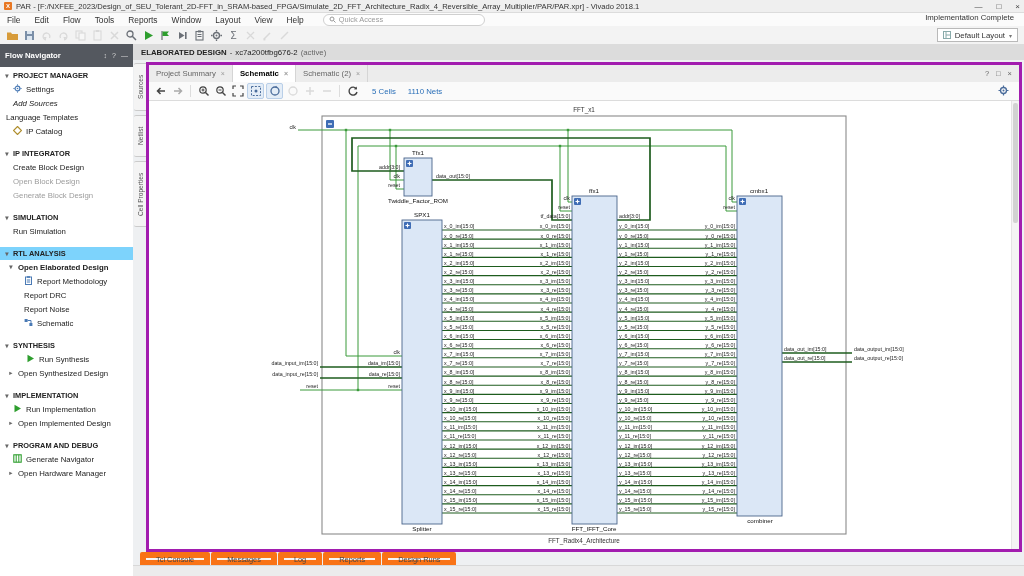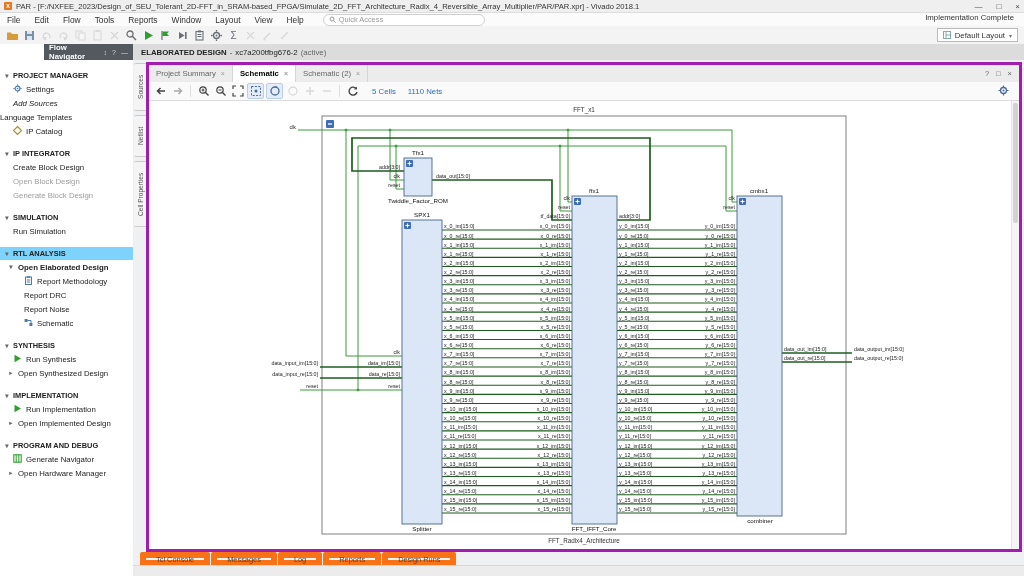--- a/index.html
+++ b/index.html
@@ -24,22 +24,22 @@
   #impl-check{color:#2fa02f;font-weight:bold;font-size:9px;}
   
   #maintoolbar{left:0;top:26px;right:0;height:18px;background:#f3f3f3;border-bottom:1px solid #d8d8d8;
     display:flex;align-items:center;padding-left:5px;gap:2px;}
   .tbi{width:15px;height:15px;display:flex;align-items:center;justify-content:center;font-size:10px;color:#666;}
   .tbi.dis{opacity:.35;}
   #layout-select{position:absolute;right:6px;top:2px;height:12px;border:1px solid #b9b9b9;background:#fff;
     font-size:7.8px;color:#333;display:flex;align-items:center;gap:4px;padding:0 5px;}
   
   #flownav{left:0;top:44px;width:133px;bottom:0;background:#fff;border-right:1px solid #c9c9c9;}
-  #fn-header{height:16px;background:#54585f;color:#fff;font-size:7.8px;font-weight:bold;display:flex;
-    align-items:center;padding:0 5px;margin-left:44px;}
+  #fn-header{height:23px;background:#54585f;color:#fff;font-size:7.8px;font-weight:bold;display:flex;
+    align-items:center;padding:0 5px;}
   #fn-header .fn-ic{margin-left:auto;display:flex;gap:5px;font-weight:normal;font-size:7px;color:#d8d8d8;}
   #fn-body{position:absolute;top:16px;left:0;right:0;bottom:0;overflow:hidden;}
   .fn-section{margin-top:9px;height:13px;display:flex;align-items:center;font-size:7.4px;font-weight:bold;
     color:#222;padding-left:4px;gap:3px;}
   .fn-section.hl{background:#7dd3fc;}
   .fn-row{height:14px;display:flex;align-items:center;font-size:7.8px;color:#222;gap:4px;}
   .fn-row.dis{color:#9c9c9c;}
   .fn-row.b{font-weight:bold;}
   .chev{color:#666;font-size:6.5px;width:6px;text-align:center;}
   .fn-ic9{width:9px;height:9px;display:inline-flex;}
@@ -257,21 +257,21 @@
                 <line x1="4.5" y1="7.4" x2="4.5" y2="8.6"></line>
                 <line x1="0.4" y1="4.5" x2="1.6" y2="4.5"></line>
                 <line x1="7.4" y1="4.5" x2="8.6" y2="4.5"></line>
               </g>
             </svg></span>
           <span>Settings</span>
         </div>
         <div class="fn-row" style="padding-left: 13px; font-style: italic;">
           <span>Add Sources</span>
         </div>
-        <div class="fn-row" style="padding-left: 0;">
+        <div class="fn-row" style="padding-left: 6px;">
           <span>Language Templates</span>
         </div>
         <div class="fn-row" style="padding-left: 13px;">
           <span><svg class="fn-ic9" width="9" height="9" viewBox="0 0 9 9">
               <path d="M4.5 0.5 L8.5 4.5 L4.5 8.5 L0.5 4.5Z" fill="none" stroke="#b08f2e" stroke-width="1.2"></path>
             </svg></span>
           <span>IP Catalog</span>
         </div>
         <div class="fn-section">
           <span class="chev">▾</span>
@@ -321,21 +321,21 @@
               <rect x="0.6" y="1" width="3" height="3" fill="#4a7ab5"></rect>
               <rect x="5.4" y="5" width="3" height="3" fill="#4a7ab5"></rect>
               <path d="M3.6 2.5 L7 2.5 L7 5" fill="none" stroke="#4a7ab5"></path>
             </svg></span>
           <span>Schematic</span>
         </div>
         <div class="fn-section">
           <span class="chev">▾</span>
           <span>SYNTHESIS</span>
         </div>
-        <div class="fn-row" style="padding-left: 13px;">
+        <div class="fn-row" style="padding-left: 26px;">
           <span><svg class="fn-ic9" width="9" height="9" viewBox="0 0 9 9">
               <path d="M1.5 0.8 L8 4.5 L1.5 8.2Z" fill="#2e9e2e"></path>
             </svg></span>
           <span>Run Synthesis</span>
         </div>
         <div class="fn-row">
           <span class="chev" style="margin-left:8px">▸</span>
           <span>Open Synthesized Design</span>
         </div>
         <div class="fn-section">

